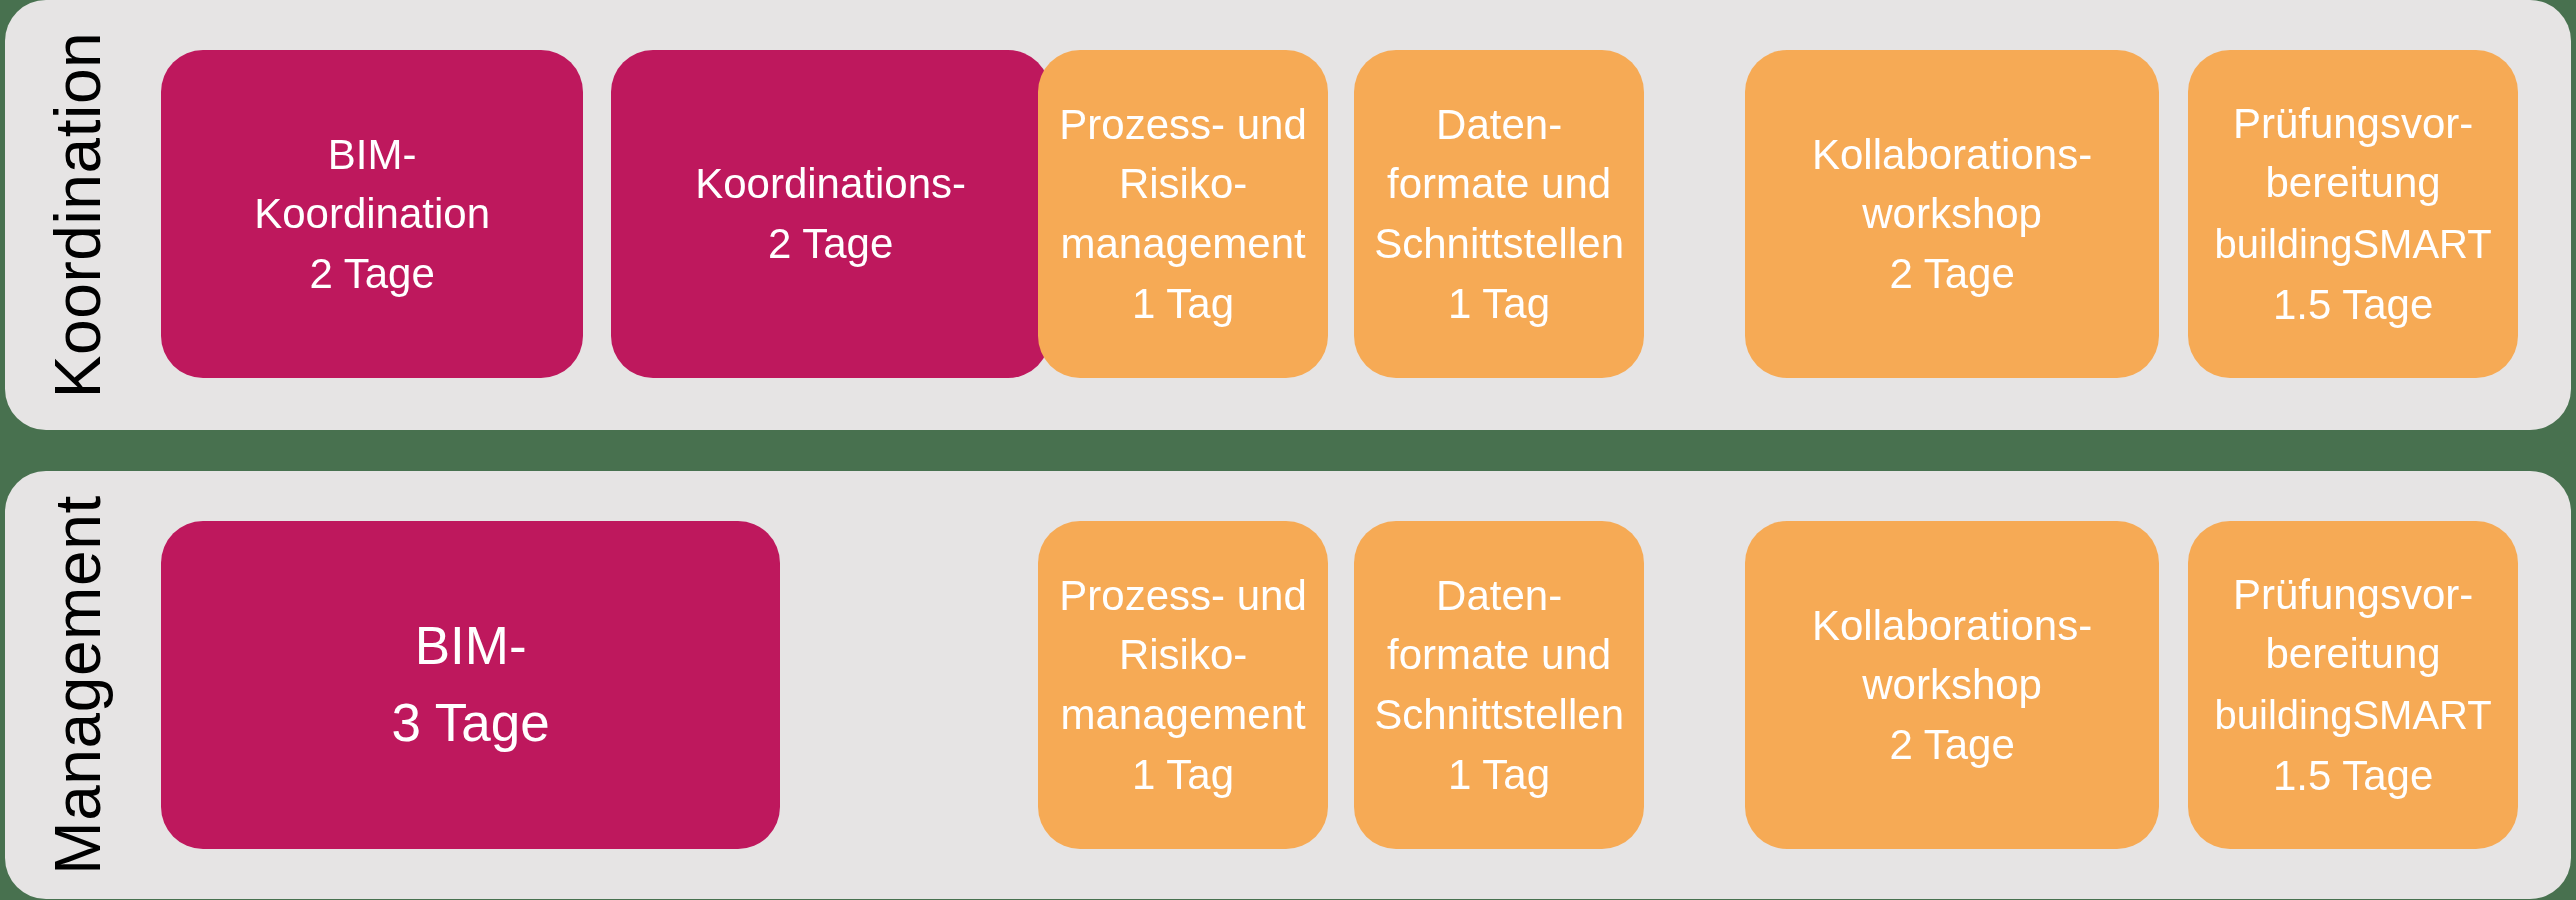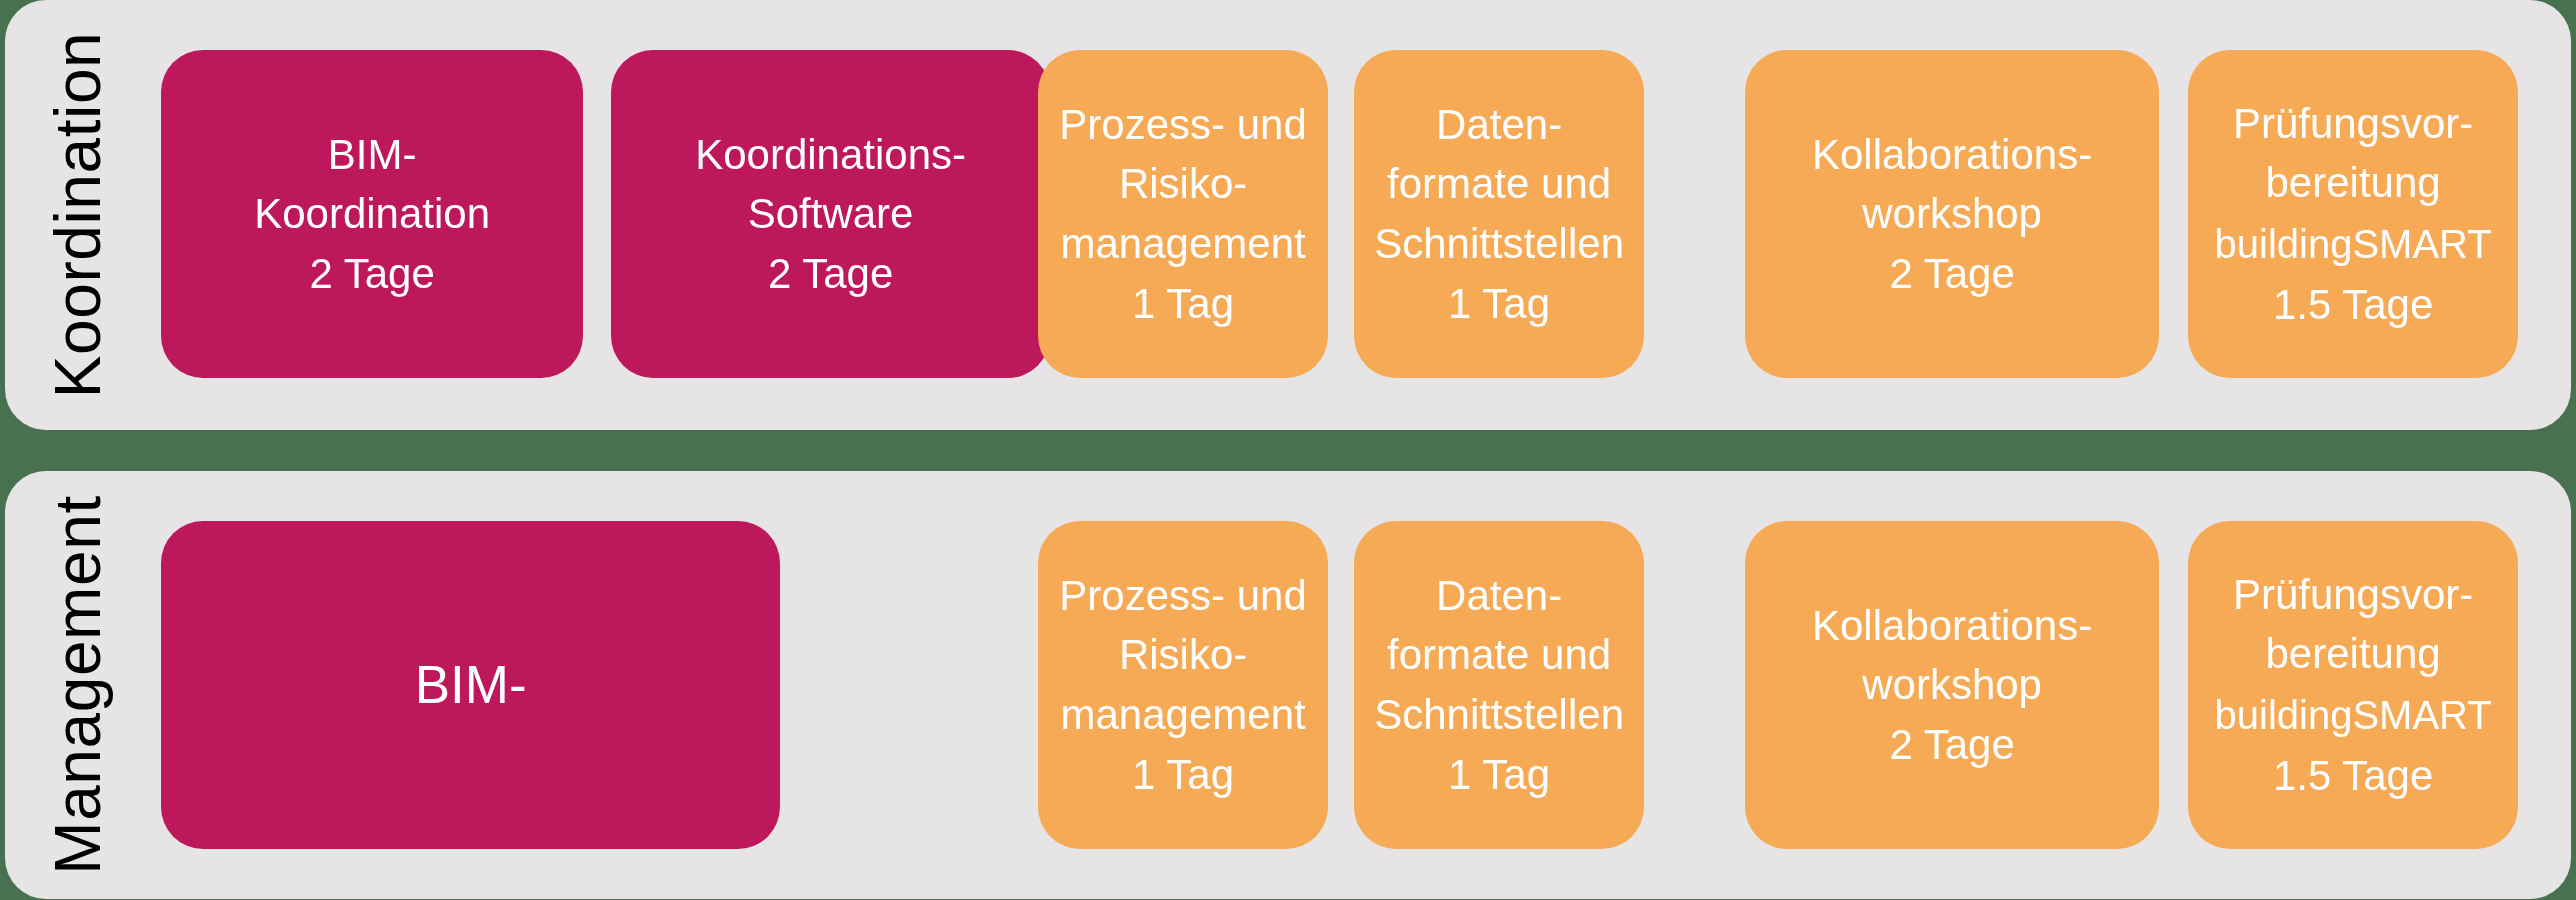--- a/index.html
+++ b/index.html
@@ -97,21 +97,20 @@
     </div>
 
     <div class="box dark b-r0-0">
       <div class="line">BIM-</div>
       <div class="line">Koordination</div>
       <div class="line">2 Tage</div>
     </div>
 
     <div class="box dark b-r0-1">
       <div class="line">Koordinations-</div>
-      <div class="line">Software</div>
       <div class="line">2 Tage</div>
     </div>
 
     <div class="box light b-r0-2">
       <div class="line">Prozess- und</div>
       <div class="line">Risiko-</div>
       <div class="line">management</div>
       <div class="line">1 Tag</div>
     </div>
 
@@ -136,20 +135,21 @@
     </div>
   </section>
 
   <section class="band row-1">
     <div class="band-label-wrap">
       <span class="band-label">Management</span>
     </div>
 
     <div class="box dark big b-r1-0">
       <div class="line">BIM-</div>
+      <div class="line">3 Tage</div>
     </div>
 
     <div class="box light b-r1-1">
       <div class="line">Prozess- und</div>
       <div class="line">Risiko-</div>
       <div class="line">management</div>
       <div class="line">1 Tag</div>
     </div>
 
     <div class="box light b-r1-2">

